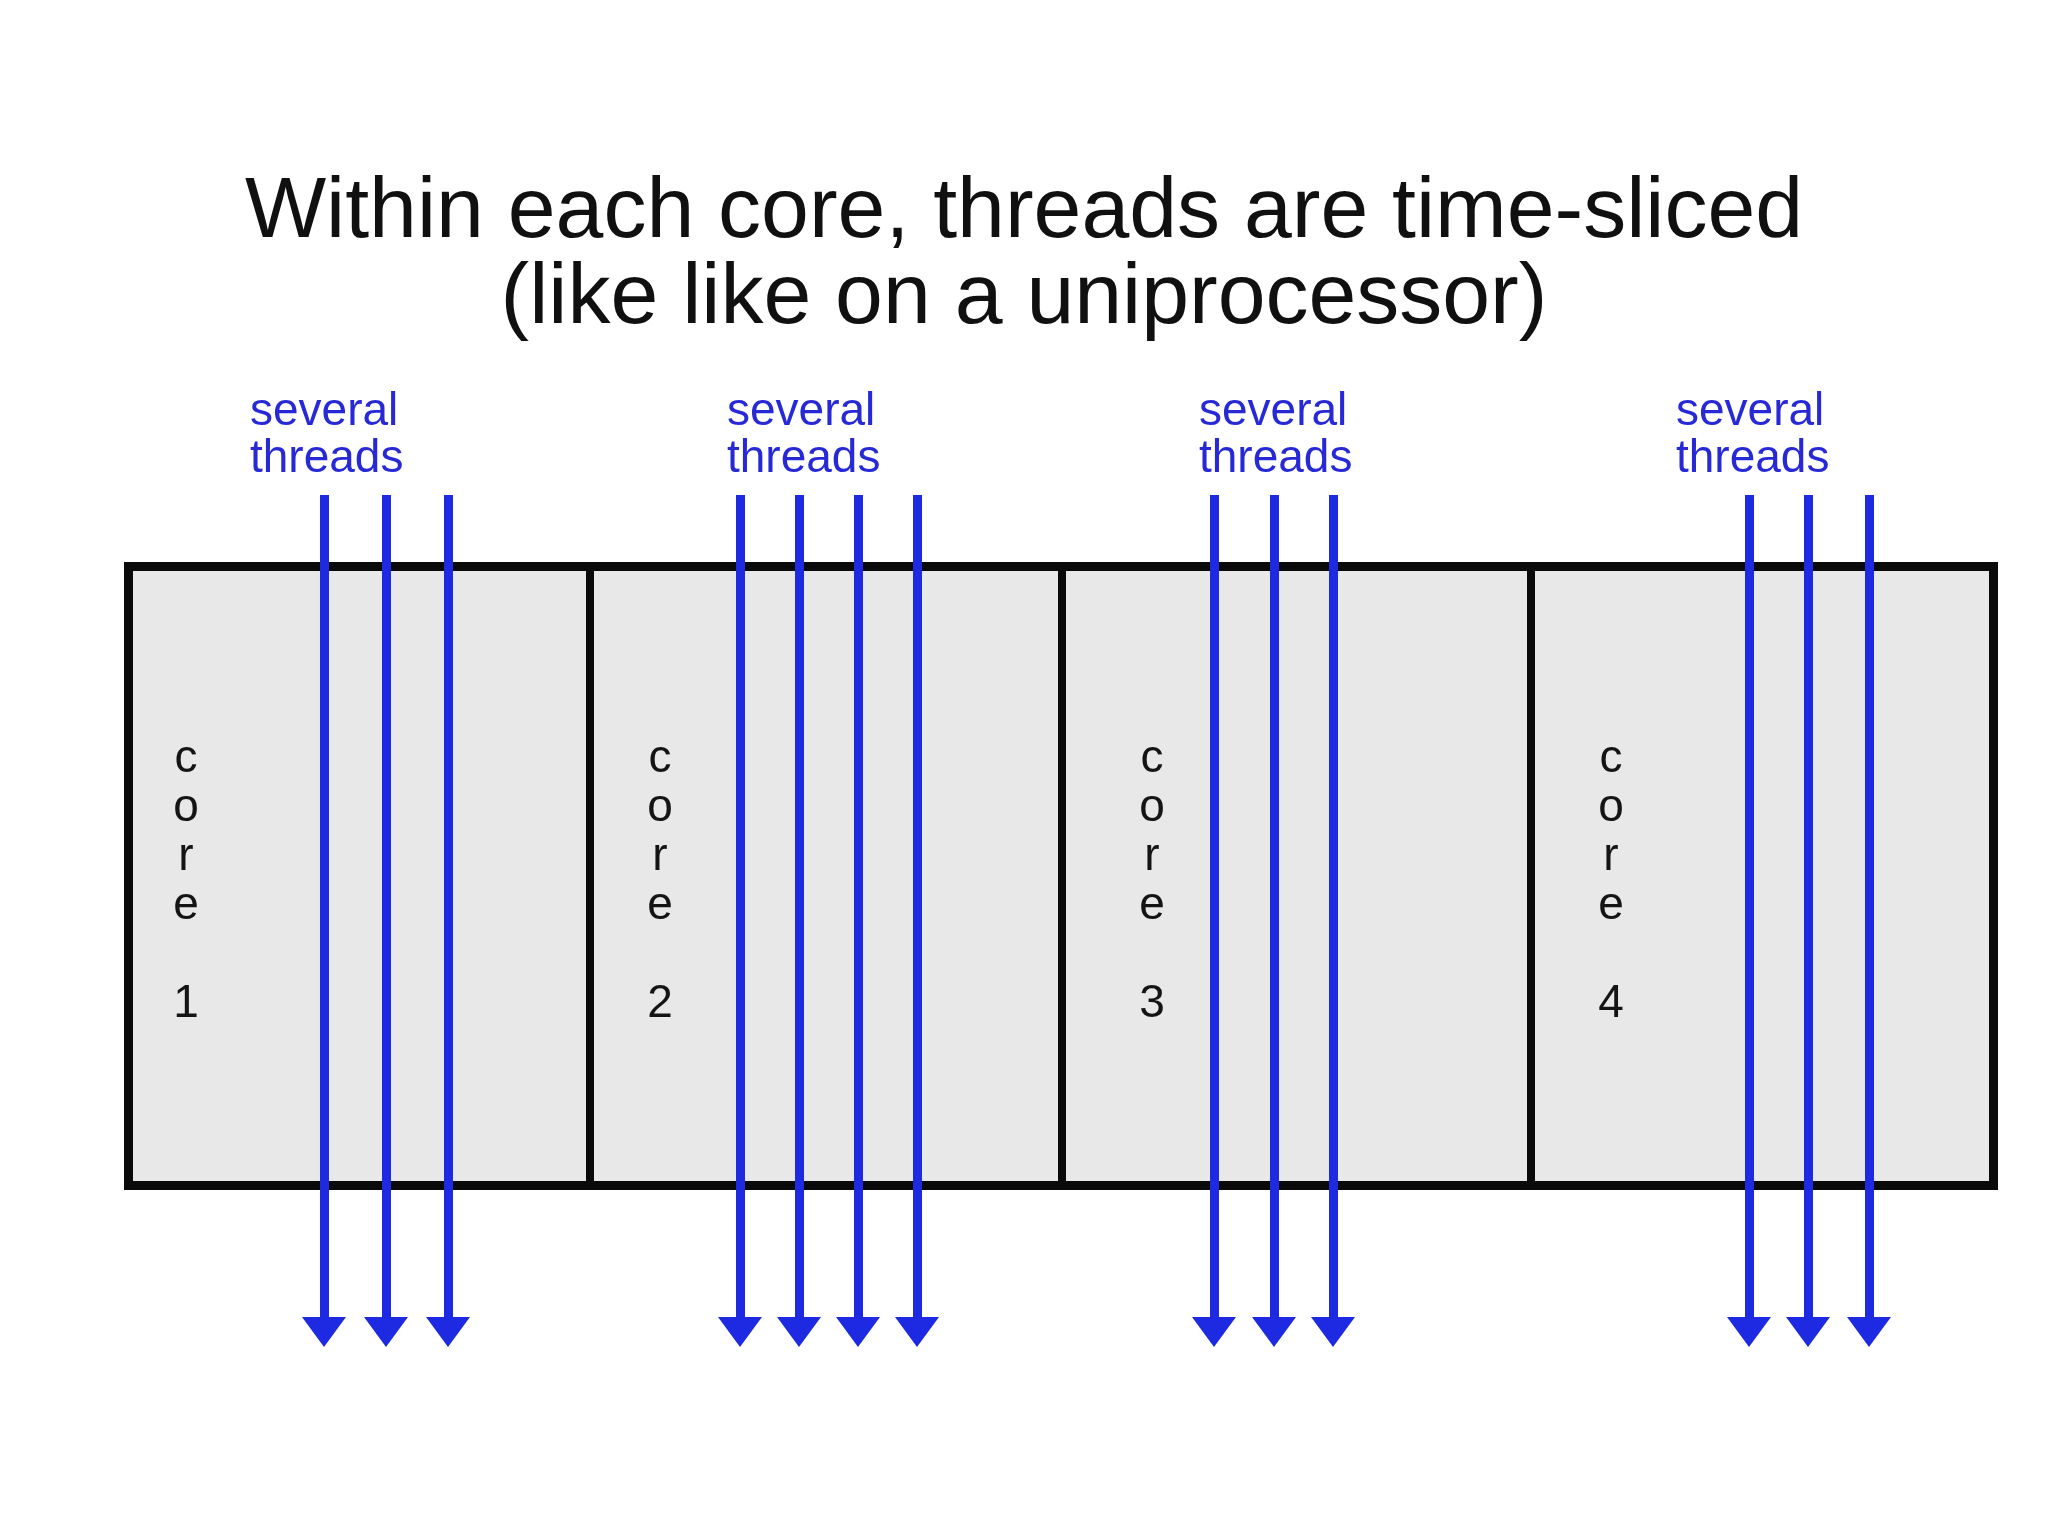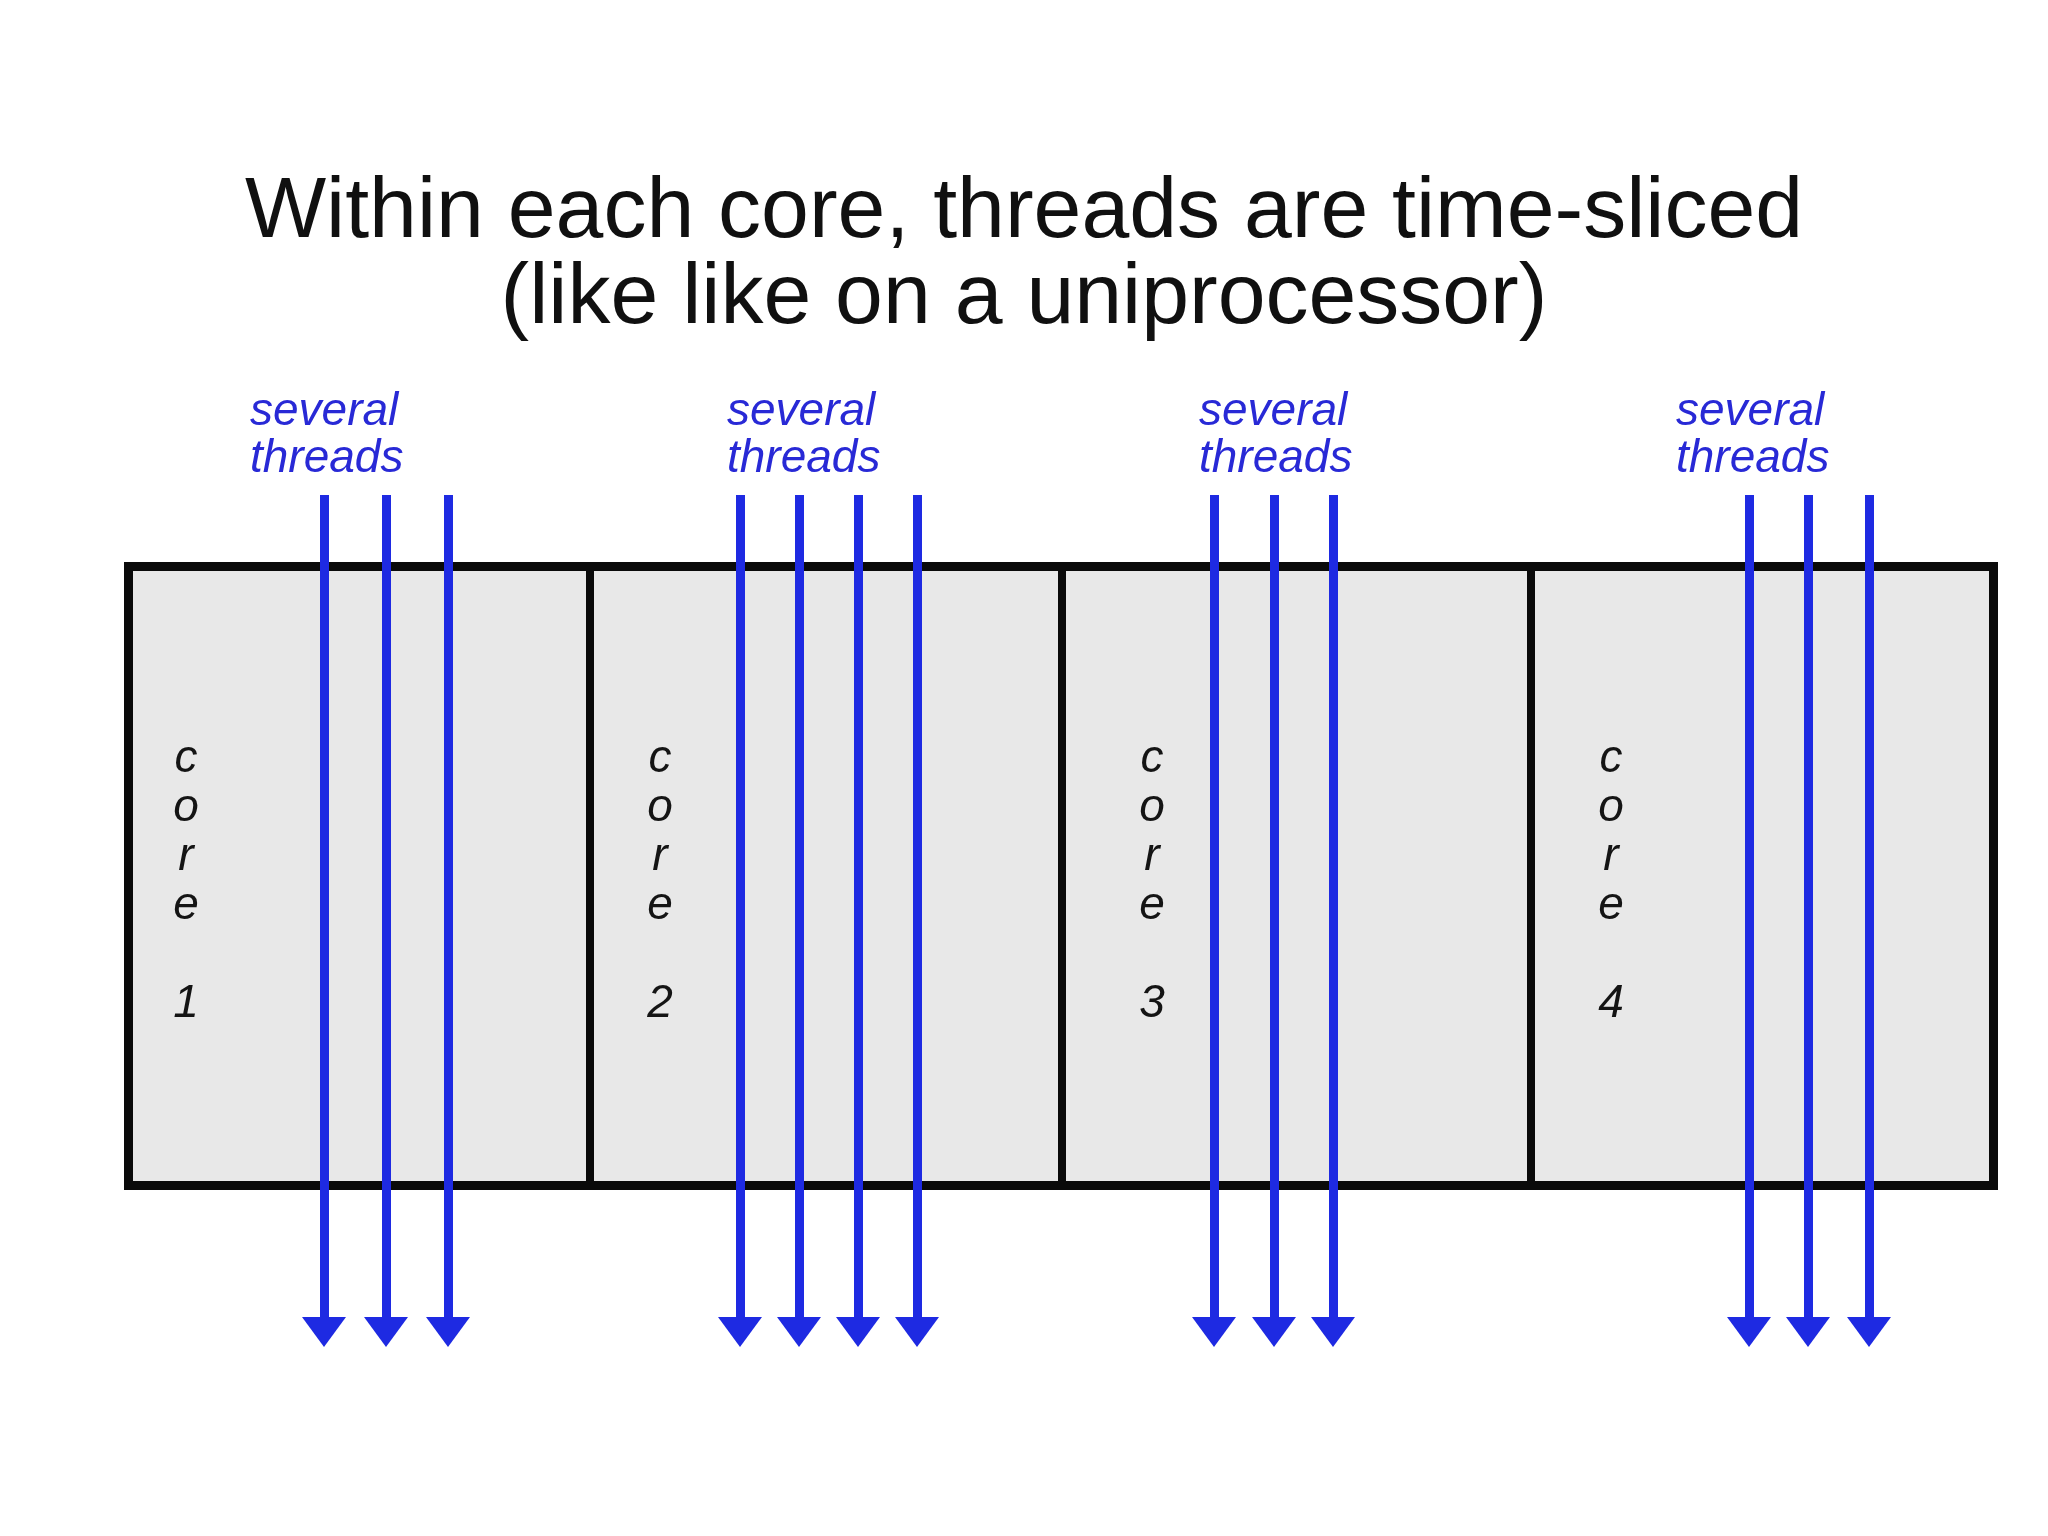--- a/index.html
+++ b/index.html
@@ -22,21 +22,20 @@
     width: 2048px;
     text-align: center;
     font-size: 86px;
     line-height: 1.0;
     letter-spacing: 0;
     color: var(--title-color, #101010);
   }
   #diagram {
     position: absolute;
     inset: 0;
-    font-style: italic;
   }
   .processor-box {
     position: absolute;
     left: 124px;
     top: 562px;
     width: 1874px;
     height: 628px;
     background: var(--box-fill, #e8e8e8);
     border: 9px solid var(--box-border, #0a0a0a);
     box-sizing: border-box;

